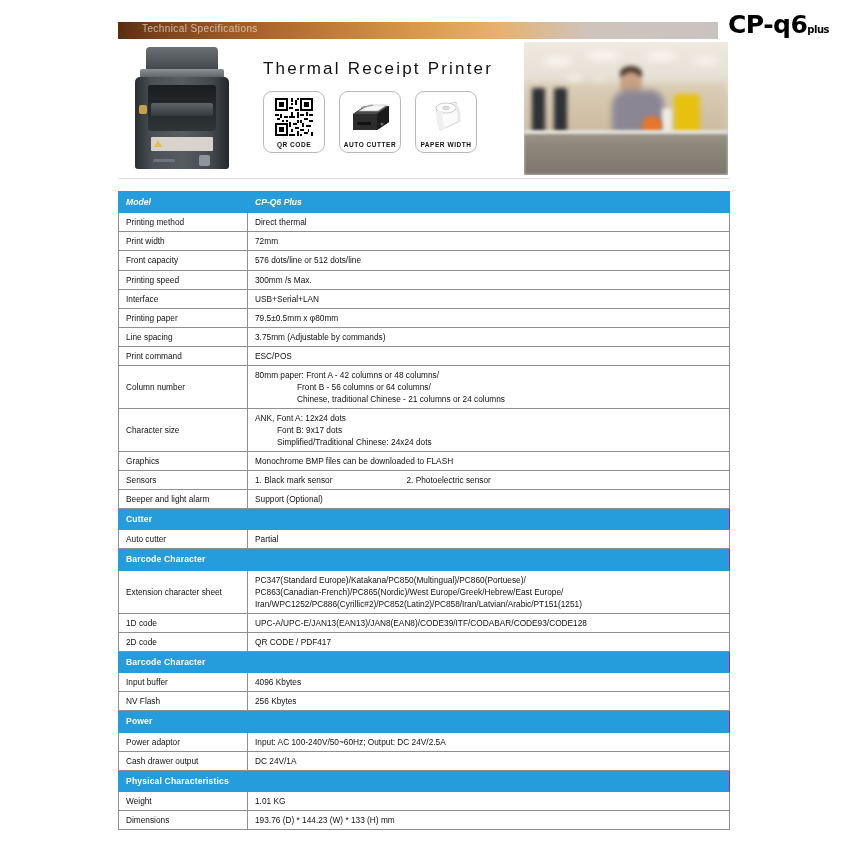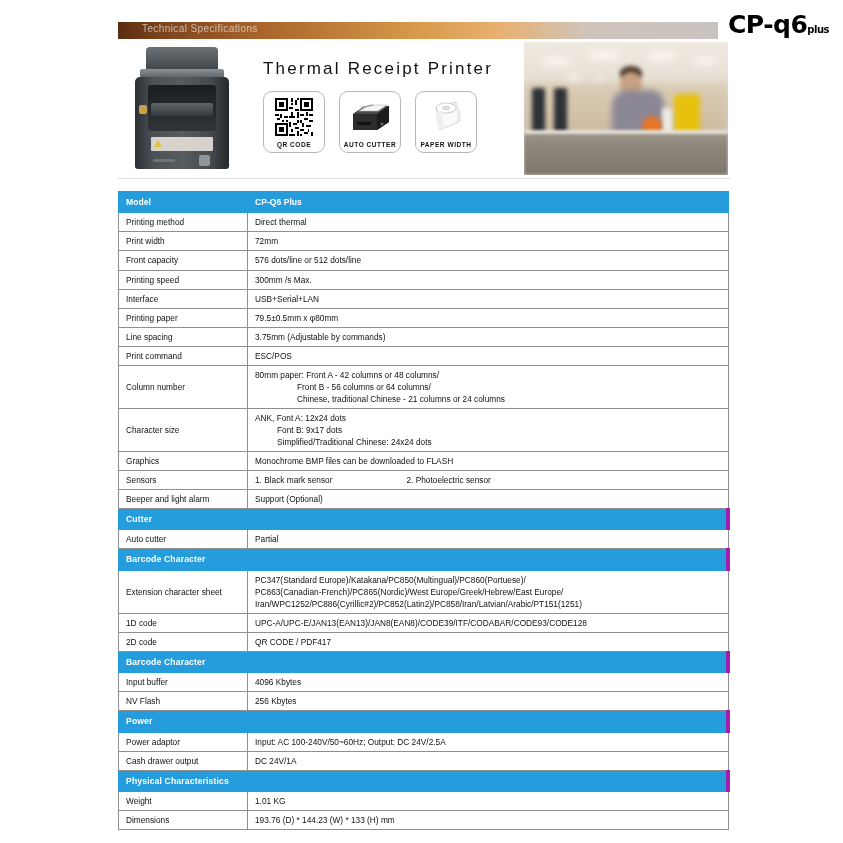--- a/index.html
+++ b/index.html
@@ -276,23 +276,23 @@
   .col-label { width: 129px; }
   .sec-head td {
     background: #259cdc;
     color: #ffffff;
     font-weight: bold;
     font-size: 8.6px;
     border: 1px solid #259cdc;
     padding: 4px 6px 4px 7px;
     letter-spacing: .15px;
   }
-  .sec-head td.sec-left { border-right: 4px solid #a21caf; }
+  .sec-head td.sec-left { border-right: 1px solid #a21caf; }
   .model-row td { background:#259cdc; color:#fff; font-weight:bold; font-size:8.6px;
-                  border:1px solid #259cdc; padding: 4px 6px 4px 7px; }
+                  border:1px solid #259cdc; padding: 4px 6px 4px 7px; font-style: italic; }
   .multi { line-height: 1.62; }
   .indent-1 { padding-left: 42px; display:block; }
   .indent-2 { padding-left: 22px; display:block; }
   .twocol { display:inline-block; }
   .twocol .c2 { display:inline-block; margin-left: 74px; }
   .nowrapline { display:block; white-space: nowrap; }
 </style>
 </head>
 <body>
 

